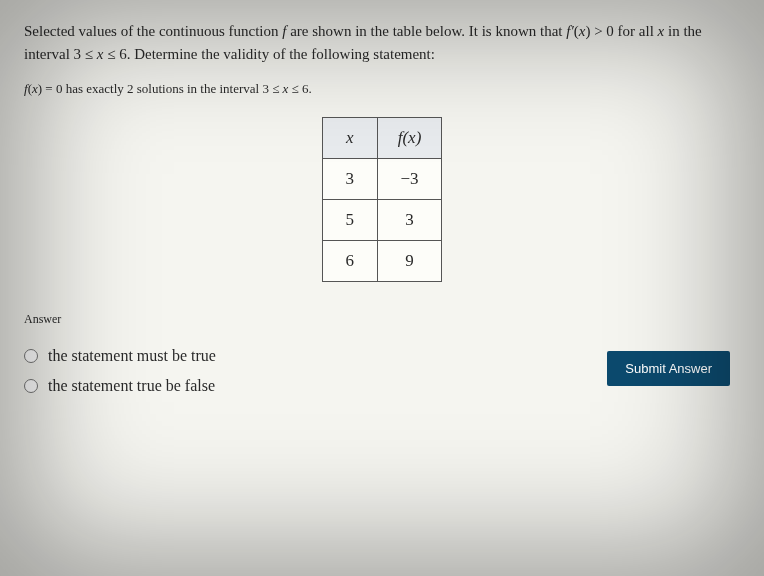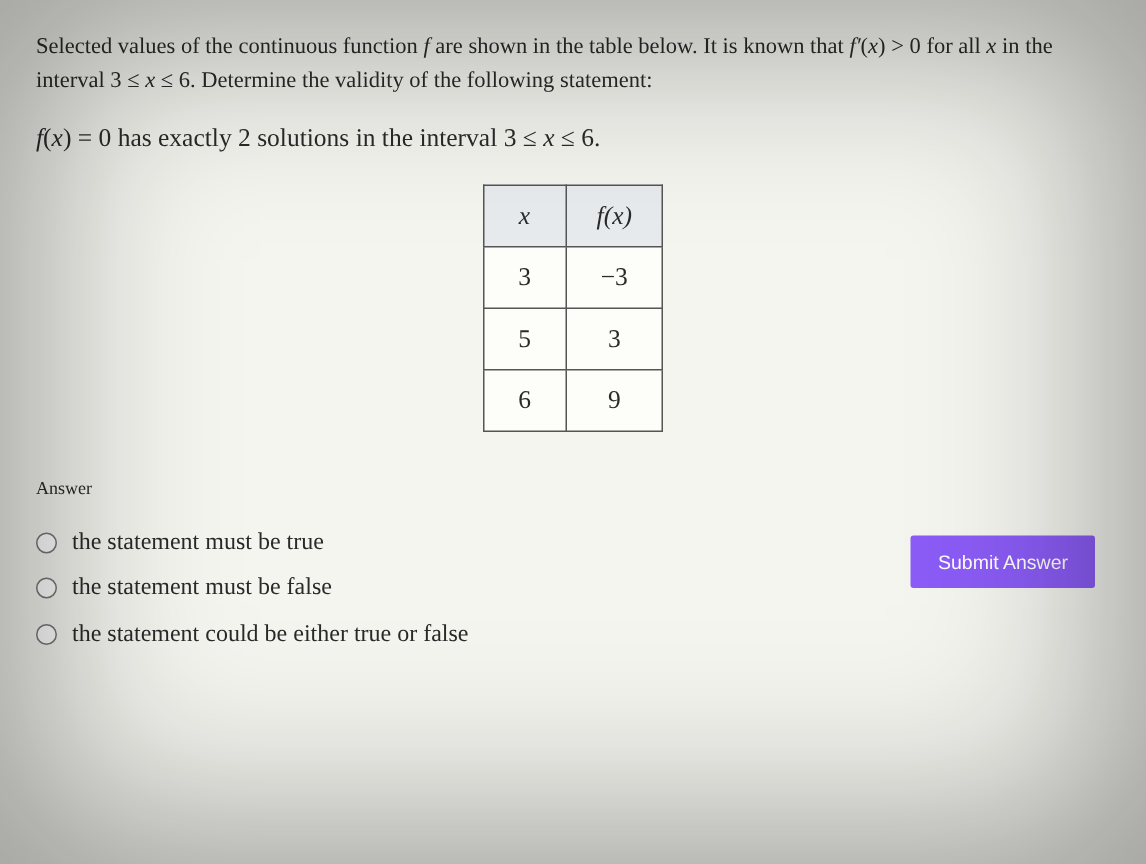--- a/index.html
+++ b/index.html
@@ -21,21 +21,21 @@
       inset: 0;
       pointer-events: none;
       box-shadow: inset 0 0 120px 30px rgba(0,0,0,0.35);
     }
     .problem-text {
       font-size: 15px;
       line-height: 1.5;
       margin-bottom: 14px;
     }
     .statement-text {
-      font-size: 17px;
+      font-size: 13px;
       line-height: 1.5;
       margin-bottom: 18px;
     }
     .math-var {
       font-style: italic;
       font-family: Georgia, serif;
     }
     .table-container {
       display: flex;
       justify-content: center;
@@ -87,21 +87,21 @@
       appearance: none;
       border: 1.5px solid #777;
       border-radius: 50%;
       background: #fff;
       cursor: pointer;
     }
     .option label {
       cursor: pointer;
     }
     .submit-btn {
-      background: #8b5cf6;
+      background: #0c4a6e;
       color: #fff;
       border: none;
       padding: 10px 18px;
       font-size: 13px;
       cursor: pointer;
       border-radius: 2px;
       margin-top: 4px;
       margin-right: 10px;
     }
     .cutoff {
@@ -143,24 +143,20 @@
   <div class="answer-label">Answer</div>
 
   <div class="options-row">
     <div class="options">
       <div class="option">
         <input type="radio" name="ans" id="opt0" style="">
         <label for="opt0">the statement must be true</label>
       </div>
       <div class="option">
         <input type="radio" name="ans" id="opt1" style="">
-        <label for="opt1">the statement must be false</label>
-      </div>
-      <div class="option cutoff">
-        <input type="radio" name="ans" id="opt2" style="">
-        <label for="opt2">the statement could be either true or false</label>
+        <label for="opt1">the statement true be false</label>
       </div>
     </div>
     <button class="submit-btn">Submit Answer</button>
   </div>
 </div>
 
 <div class="vignette"></div>
 
 </body></html>

